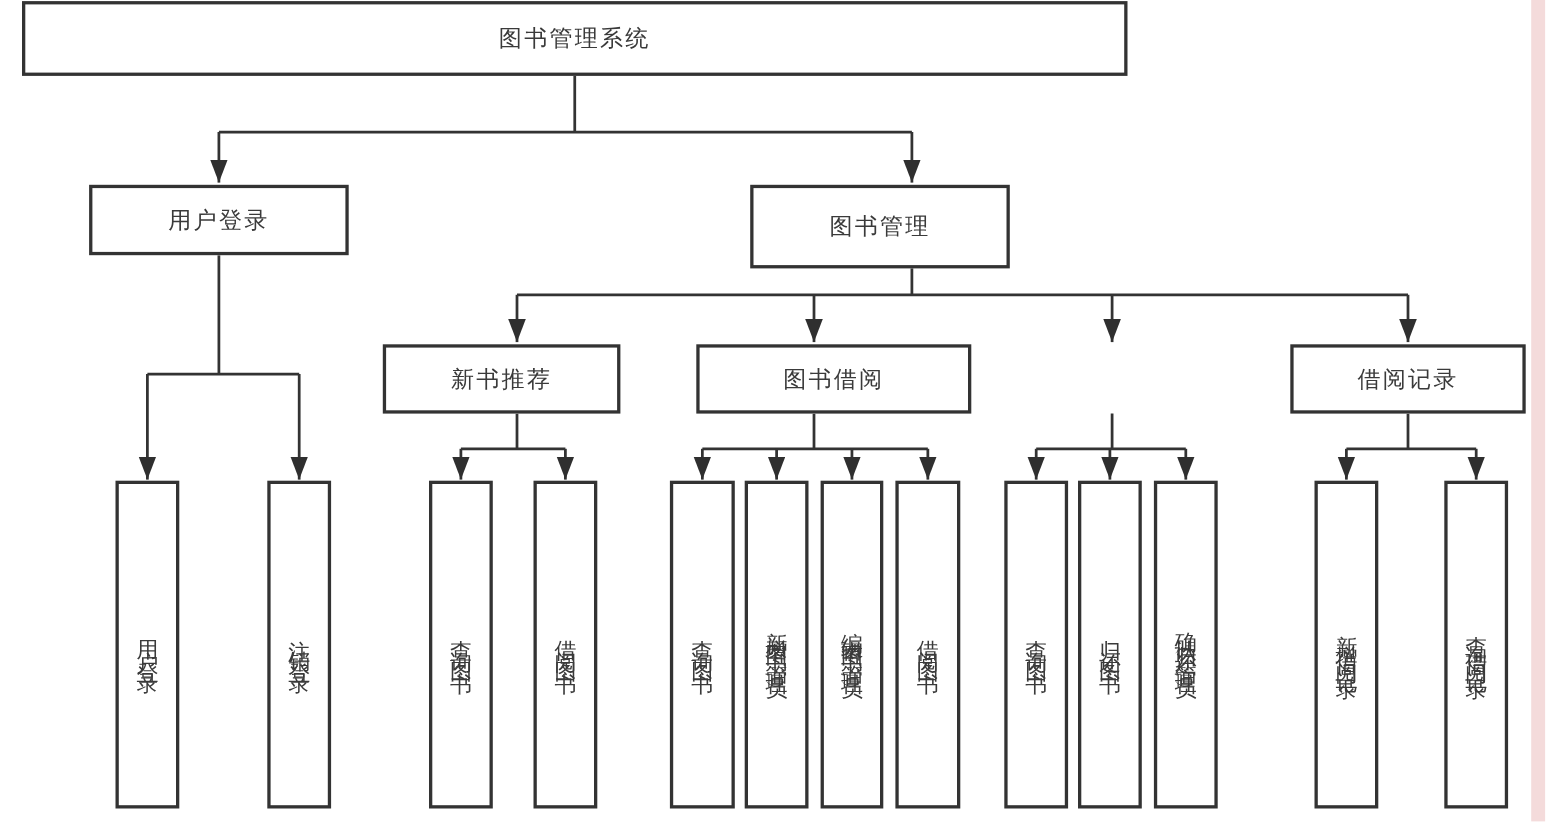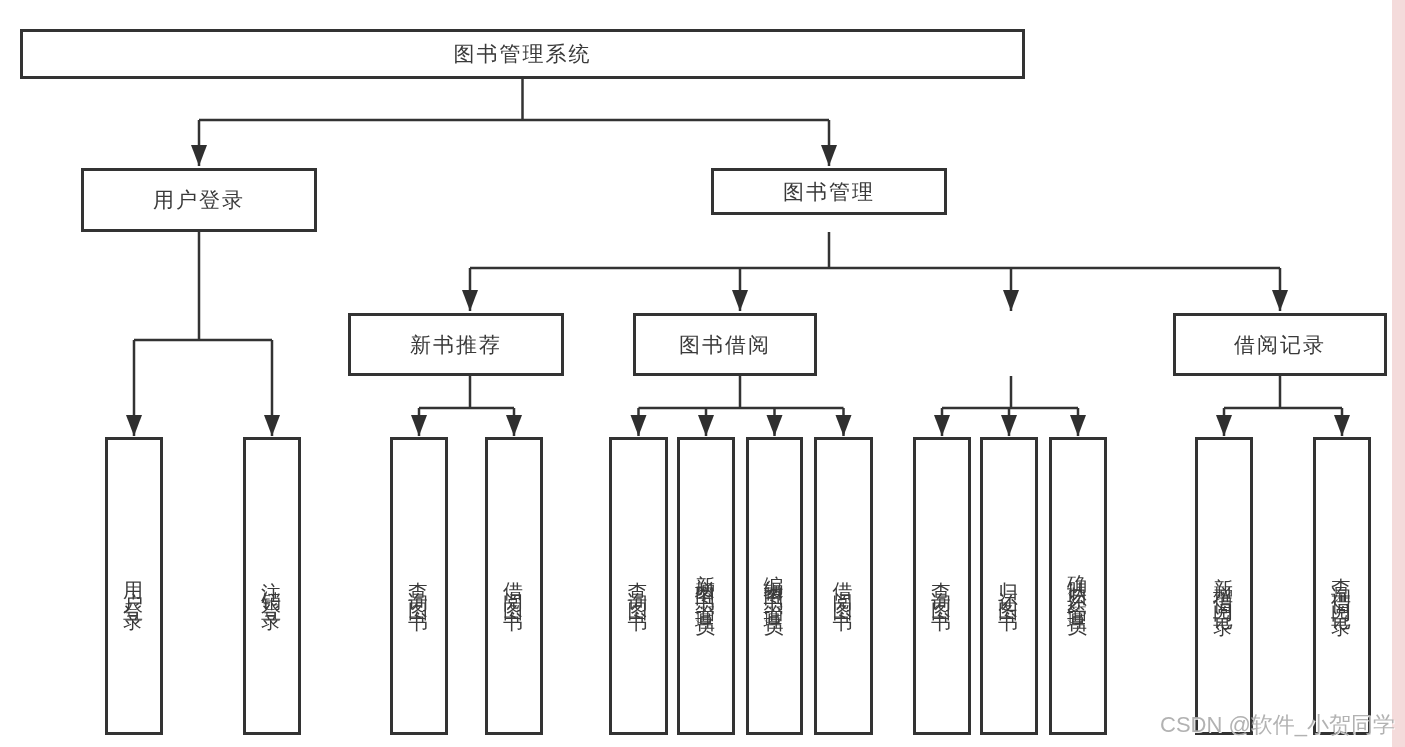--- a/index.html
+++ b/index.html
@@ -84,35 +84,35 @@
     <path class="cline" d="M1011 376 V408 M942 408 H1078"></path>
     <path class="cline" d="M942 408 V436" marker-end="url(#arw)"></path>
     <path class="cline" d="M1009 408 V436" marker-end="url(#arw)"></path>
     <path class="cline" d="M1078 408 V436" marker-end="url(#arw)"></path>
 
     <path class="cline" d="M1280 376 V408 M1224 408 H1342"></path>
     <path class="cline" d="M1224 408 V436" marker-end="url(#arw)"></path>
     <path class="cline" d="M1342 408 V436" marker-end="url(#arw)"></path>
   </svg>
 
-  <div class="box" style="left:20px;top:29px;width:1005px;height:50px">
+  <div class="box" style="left:20px;top:1px;width:1005px;height:68px">
     <span class="hlabel">图书管理系统</span>
   </div>
 
   <div class="box" style="left:81px;top:168px;width:236px;height:64px">
     <span class="hlabel">用户登录</span>
   </div>
-  <div class="box" style="left:711px;top:168px;width:236px;height:47px">
+  <div class="box" style="left:682px;top:168px;width:236px;height:76px">
     <span class="hlabel">图书管理</span>
   </div>
 
   <div class="box" style="left:348px;top:313px;width:216px;height:63px">
     <span class="hlabel">新书推荐</span>
   </div>
-  <div class="box" style="left:633px;top:313px;width:184px;height:63px">
+  <div class="box" style="left:633px;top:313px;width:250px;height:63px">
     <span class="hlabel">图书借阅</span>
   </div>
   <div class="box" style="left:1173px;top:313px;width:214px;height:63px">
     <span class="hlabel">借阅记录</span>
   </div>
 
   <div class="box" style="left:105px;top:437px;width:58px;height:298px">
     <span class="vlabel">用户登录</span>
   </div>
   <div class="box" style="left:243px;top:437px;width:58px;height:298px">
@@ -149,16 +149,15 @@
     <span class="vlabel" style="letter-spacing:6px;">确认归还（管理员）</span>
   </div>
 
   <div class="box" style="left:1195px;top:437px;width:58px;height:298px">
     <span class="vlabel" style="letter-spacing:8px;">新增借阅记录</span>
   </div>
   <div class="box" style="left:1313px;top:437px;width:58px;height:298px">
     <span class="vlabel" style="letter-spacing:8px;">查询借阅记录</span>
   </div>
 
-  <div class="watermark">CSDN @软件_小贺同学</div>
   <div class="side-strip"></div>
 
 </div>
 
 </body></html>

